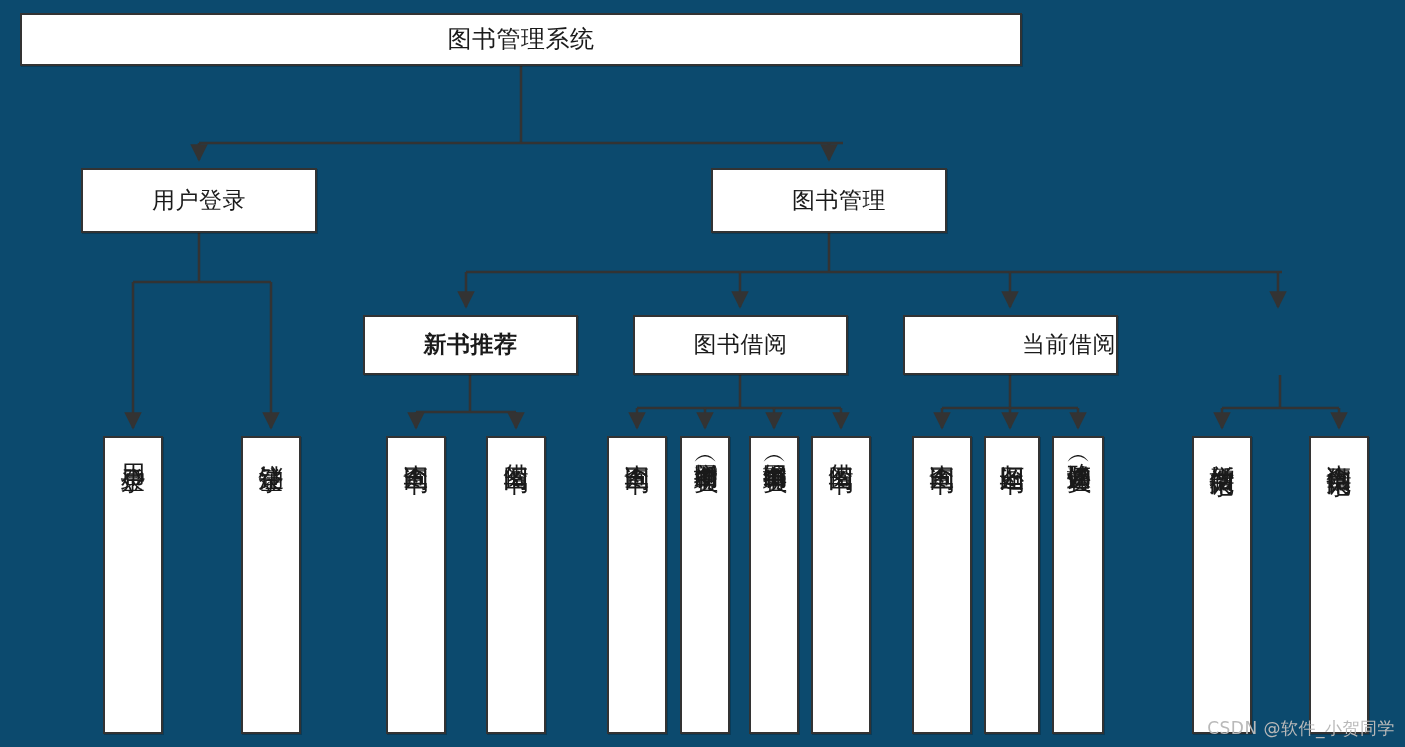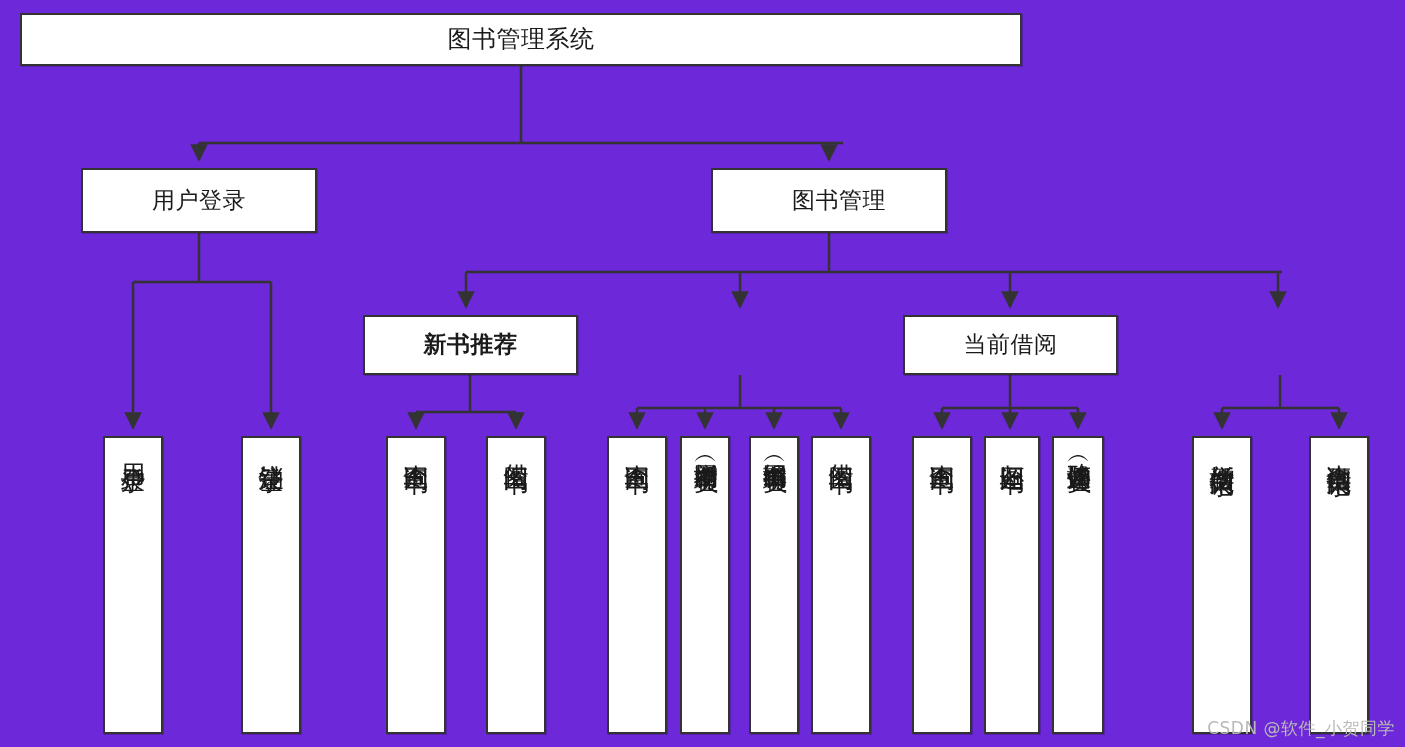--- a/index.html
+++ b/index.html
@@ -8,21 +8,21 @@
     padding: 0;
     background: #ffffff;
   }
   body {
     font-family: "DejaVu Sans", "Liberation Sans", sans-serif;
   }
   #canvas {
     position: relative;
     width: 1405px;
     height: 747px;
-    background: #6d28d9;
+    background: #0c4a6e;
     overflow: hidden;
   }
   #edges {
     position: absolute;
     left: 0;
     top: 0;
     width: 1405px;
     height: 747px;
     pointer-events: none;
   }
@@ -140,21 +140,24 @@
   <div class="node horizontal" style="left:81px; top:168px; width:236px; height:65px;">
     <span class="label">用户登录</span>
   </div>
   <div class="node horizontal" style="left:711px; top:168px; width:236px; height:65px;padding-left:20px;">
     <span class="label">图书管理</span>
   </div>
 
   <div class="node horizontal" style="left:363px; top:315px; width:215px; height:60px;font-weight:bold;">
     <span class="label">新书推荐</span>
   </div>
-  <div class="node horizontal" style="left:903px; top:315px; width:215px; height:60px;">
+  <div class="node horizontal" style="left:633px; top:315px; width:215px; height:60px;">
+    <span class="label">图书借阅</span>
+  </div>
+  <div class="node horizontal" style="left:903px; top:315px; width:215px; height:60px;justify-content:flex-end;">
     <span class="label">当前借阅</span>
   </div>
 
   <div class="node vertical" style="left:103px; top:436px; width:60px; height:298px;">
     <span class="label">用户登录</span>
   </div>
   <div class="node vertical" style="left:241px; top:436px; width:60px; height:298px;">
     <span class="label">注销登录</span>
   </div>
 

